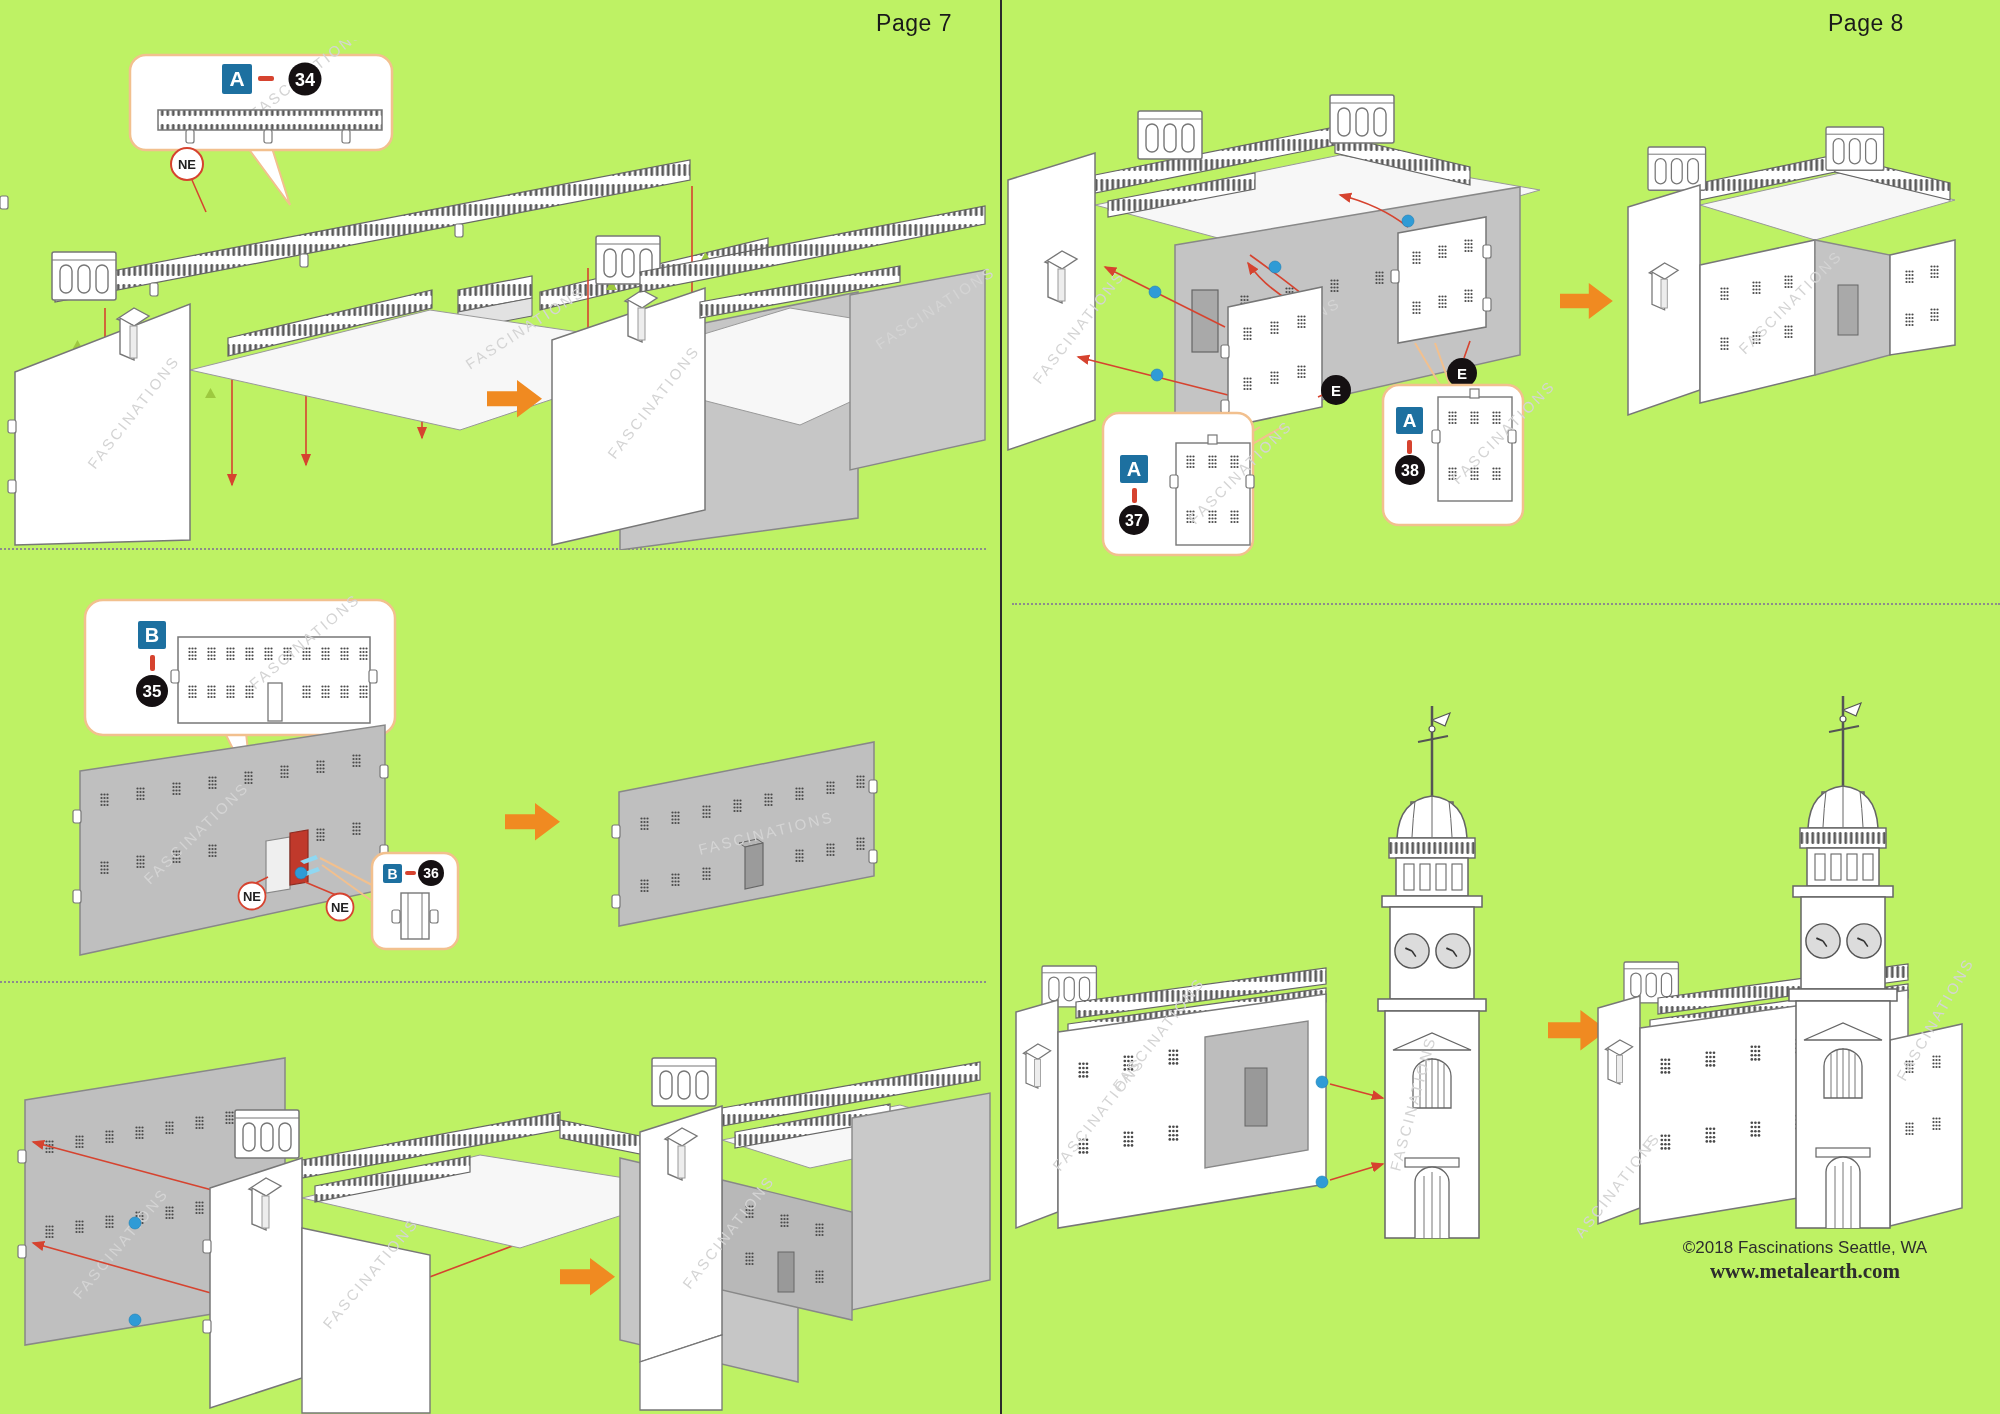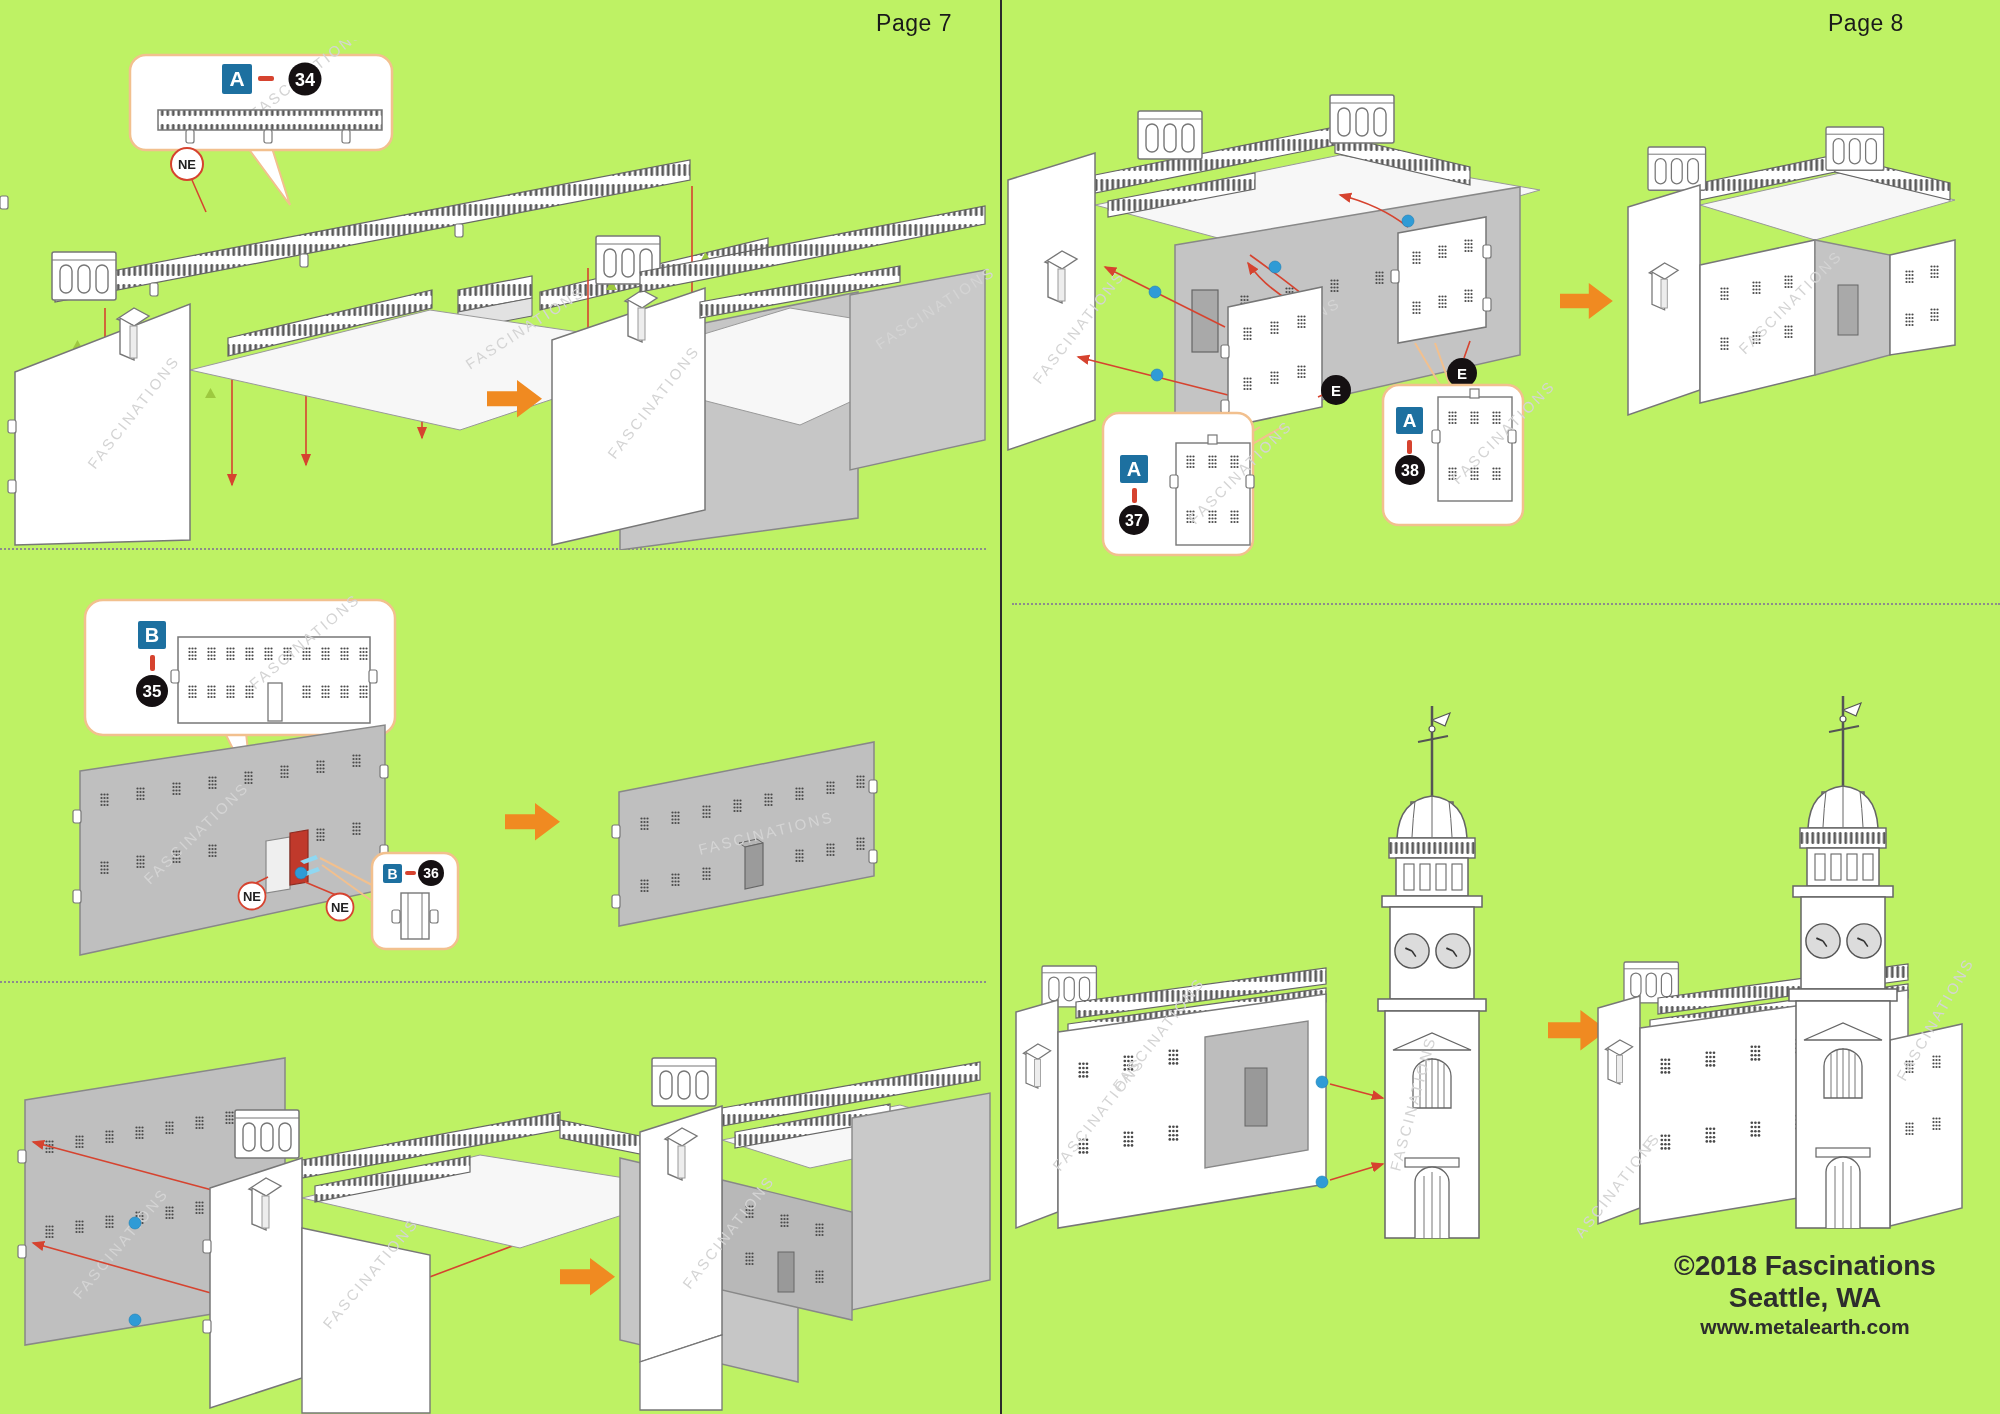--- a/index.html
+++ b/index.html
@@ -16,22 +16,22 @@
   .neTxt{fill:#222222;font-weight:bold;text-anchor:middle;font-size:13px;}
   .callout{fill:#ffffff;stroke:#f2c08e;stroke-width:2.5;}
   .wedge{fill:#ffffff;stroke:#f2c08e;stroke-width:2;}
   .redline{stroke:#d6432f;stroke-width:1.6;fill:none;}
   .footer{width:360px;text-align:center;}
   .brand{position:relative;display:inline-block;font-size:57px;font-weight:bold;font-style:italic;
          letter-spacing:-3px;line-height:1;
          background:linear-gradient(180deg,#bdbdbd 0%,#8f8f8f 40%,#303030 100%);
          -webkit-background-clip:text;background-clip:text;color:transparent;}
   .reg{font-size:20px;vertical-align:28px;letter-spacing:0;}
-  .cpy{font-size:28px;font-weight:bold;color:#2d2d2d;margin-top:16px;}
-  .web{font-size:21px;font-weight:bold;color:#2d2d2d;margin-top:1px;}
+  .cpy{font-size:17px;font-weight:normal;color:#2d2d2d;margin-top:4px;}
+  .web{font-size:21px;font-weight:bold;color:#2d2d2d;margin-top:1px;font-family:Liberation Serif, serif;}
   .atom{position:absolute;top:-18px;right:34px;}
 </style>
 </head>
 <body>
 
 <div class="sheet">
 
   <svg class="abs" width="0" height="0" style="left:0;top:0">
     <defs>
       <pattern id="railS" width="5.5" height="20" patternUnits="userSpaceOnUse">

